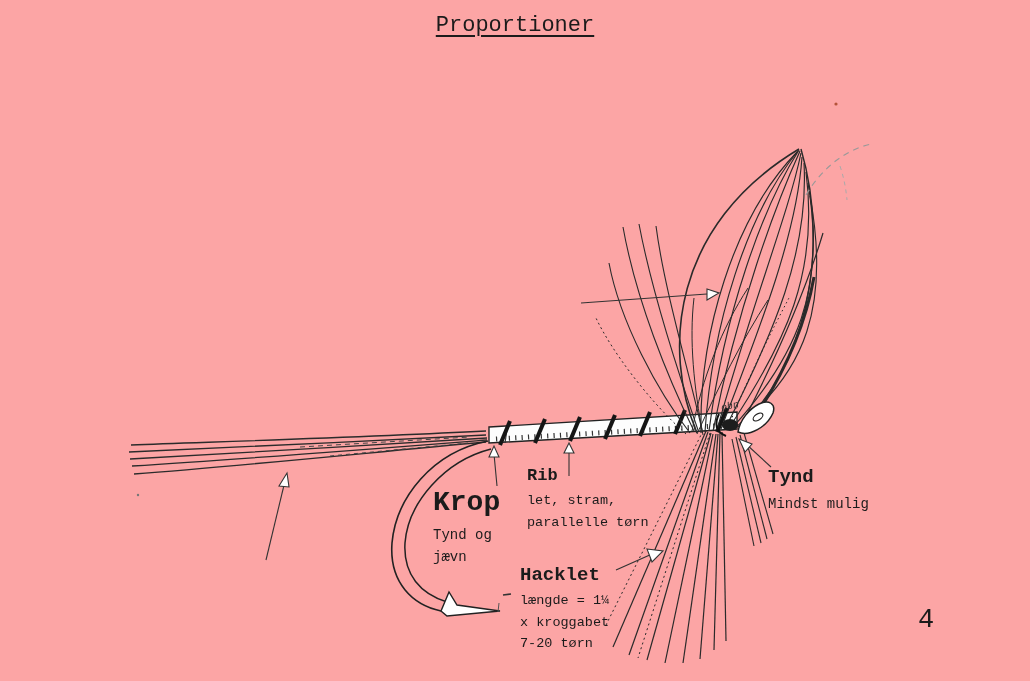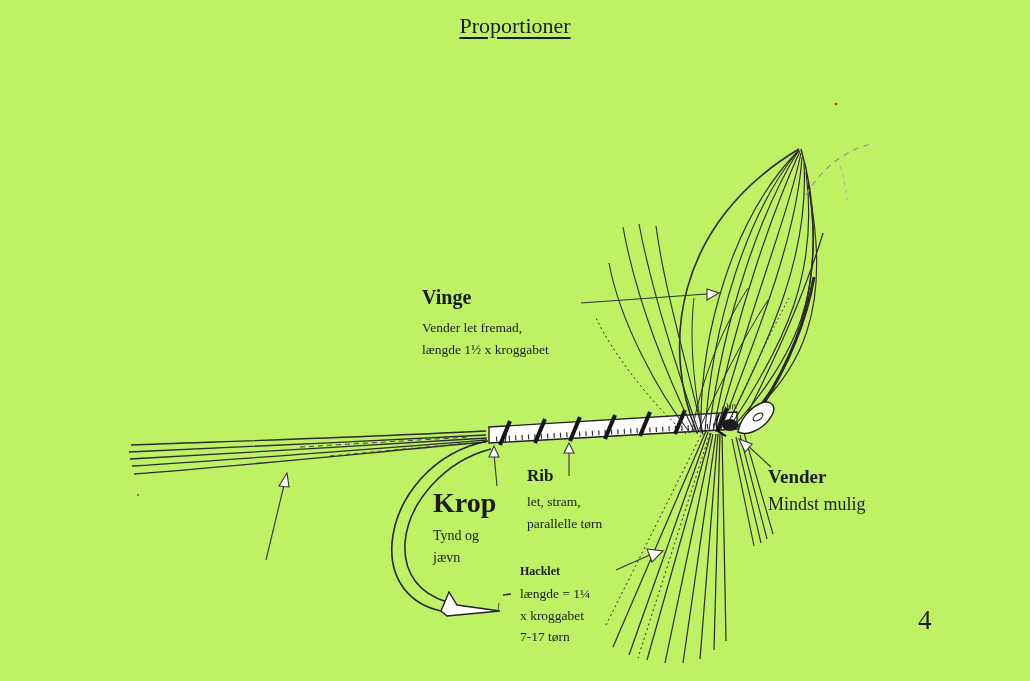--- a/index.html
+++ b/index.html
@@ -1,21 +1,21 @@
 <!DOCTYPE html>
 <html><head>
 <meta charset="utf-8">
 <style>
   html,body{margin:0;padding:0;background:#e8e8e8;}
   .page{
     position:relative;
     width:1030px;height:681px;
-    background:#bef264;
+    background:#fca5a5;
     overflow:hidden;
-    font-family:Liberation Serif, serif;
+    font-family:Liberation Mono, monospace;
     color:#1b1b1b;
   }
   .title{
     position:absolute;left:0;top:13px;width:100%;text-align:center;
     font-size:22px;font-weight:400;
     text-decoration:underline;text-decoration-thickness:1.5px;text-underline-offset:4px;
   }
   .subtitle{
     position:absolute;left:0;top:57px;width:100%;text-align:center;
     font-size:28px;font-weight:400;
@@ -26,28 +26,28 @@
   .label h3{margin:0;padding:0;font-weight:700;}
   .label .ln{font-size:13.5px;line-height:22px;white-space:nowrap;}
   .lbl-vinge{left:422px;top:286px;}
   .lbl-vinge h3{font-size:20px;margin-bottom:8px;}
   .lbl-krop{left:433px;top:487px;}
   .lbl-krop h3{font-size:28px;margin-bottom:6px;}
   .lbl-krop .ln{font-size:14px;}
   .lbl-rib{left:527px;top:466px;}
   .lbl-rib h3{font-size:17px;margin-bottom:5px;}
   .lbl-hacklet{left:520px;top:564px;}
-  .lbl-hacklet h3{font-size:12px;margin-bottom:4px;}
+  .lbl-hacklet h3{font-size:19px;margin-bottom:4px;}
   .lbl-hacklet .ln{line-height:21.5px;}
   .lbl-hale{left:136px;top:566px;}
   .lbl-hale h3{font-size:18px;margin-bottom:4px;margin-left:58px;}
   .lbl-hale .ln{line-height:21.5px;}
   .lbl-hoved{left:768px;top:466px;}
   .lbl-hoved h3{font-size:19px;margin-bottom:5px;}
-  .lbl-hoved .ln{font-size:18px;}
+  .lbl-hoved .ln{font-size:14px;}
   .pagenum{position:absolute;left:918px;top:605px;font-size:27px;}
   .obn-note{
     position:absolute;left:721px;top:401px;
     font-size:10px;font-style:italic;color:#2c2c2c;
     transform:rotate(-12deg);
   }
 </style>
 </head>
 <body>
 
@@ -171,46 +171,41 @@
       <path d="M840,166 C 844,178 846,189 847,200" stroke="#aaa" stroke-width="1" stroke-dasharray="4 4"></path>
       <path d="M503,595 L511,594" stroke="#333" stroke-width="1.6"></path>
       <path d="M499,603 L498,612" stroke="#555" stroke-width="1"></path>
       <circle cx="836" cy="104" r="1.6" fill="#b4533a"></circle>
       <circle cx="138" cy="495" r="1.2" fill="#777"></circle>
     </g>
   </svg>
 
   <span class="obn-note">obn</span>
 
-  <div class="label lbl-vinge">
-    <h3>Vinge</h3>
-    <div class="ln">Vender let fremad,</div>
-    <div class="ln">længde 1½ x kroggabet</div>
-  </div>
 
   <div class="label lbl-rib">
     <h3>Rib</h3>
     <div class="ln">let, stram,</div>
     <div class="ln">parallelle tørn</div>
   </div>
 
   <div class="label lbl-krop">
     <h3>Krop</h3>
     <div class="ln">Tynd og</div>
     <div class="ln">jævn</div>
   </div>
 
   <div class="label lbl-hacklet">
     <h3>Hacklet</h3>
     <div class="ln">længde = 1¼</div>
     <div class="ln">x kroggabet</div>
-    <div class="ln">7-17 tørn</div>
+    <div class="ln">7-20 tørn</div>
   </div>
 
 
   <div class="label lbl-hoved">
-    <h3>Vender</h3>
+    <h3>Tynd</h3>
     <div class="ln">Mindst mulig</div>
   </div>
 
   <div class="pagenum">4</div>
 
 </div>
 
 </body></html>

